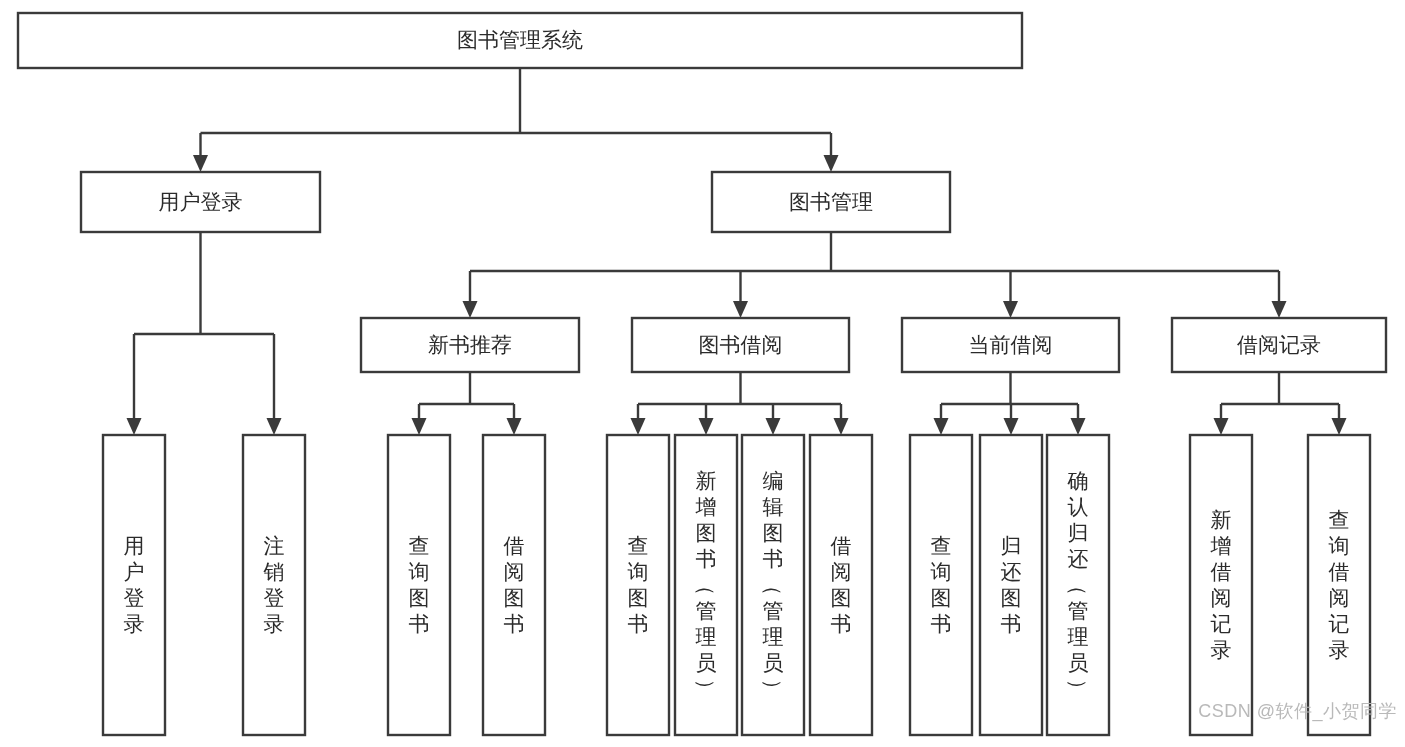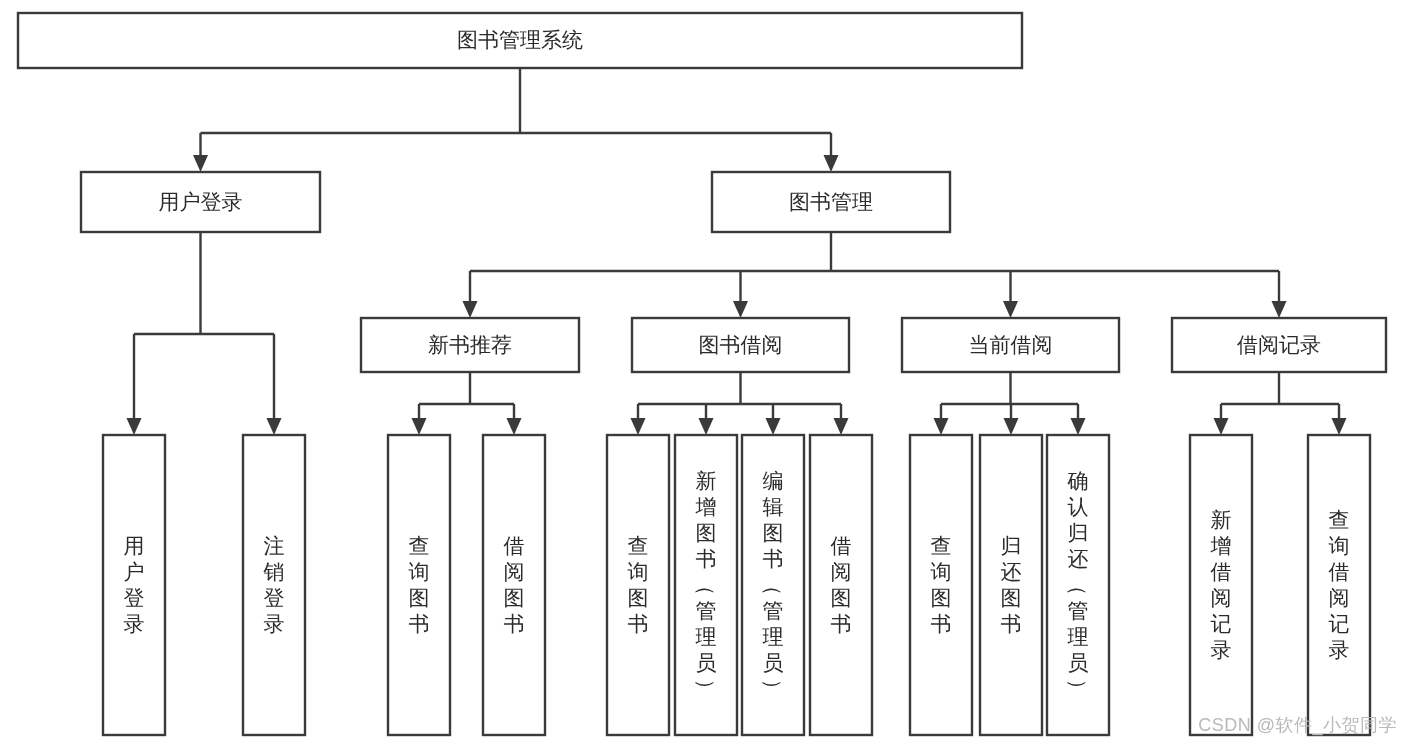--- a/index.html
+++ b/index.html
@@ -51,21 +51,21 @@
   .node-label-vertical {
     fill: #2b2b2b;
     font-family: "Liberation Sans", "DejaVu Sans", sans-serif;
     font-size: 21px;
     text-anchor: middle;
     white-space: pre;
   }
   .watermark-text {
     position: absolute;
     right: 8px;
-    bottom: 10px;
+    bottom: 24px;
     font-family: "Liberation Sans", "DejaVu Sans", sans-serif;
     font-size: 18px;
     color: #b9b9b9;
     letter-spacing: 0.5px;
     user-select: none;
     pointer-events: none;
   }
 </style>
 </head>
 <body>

